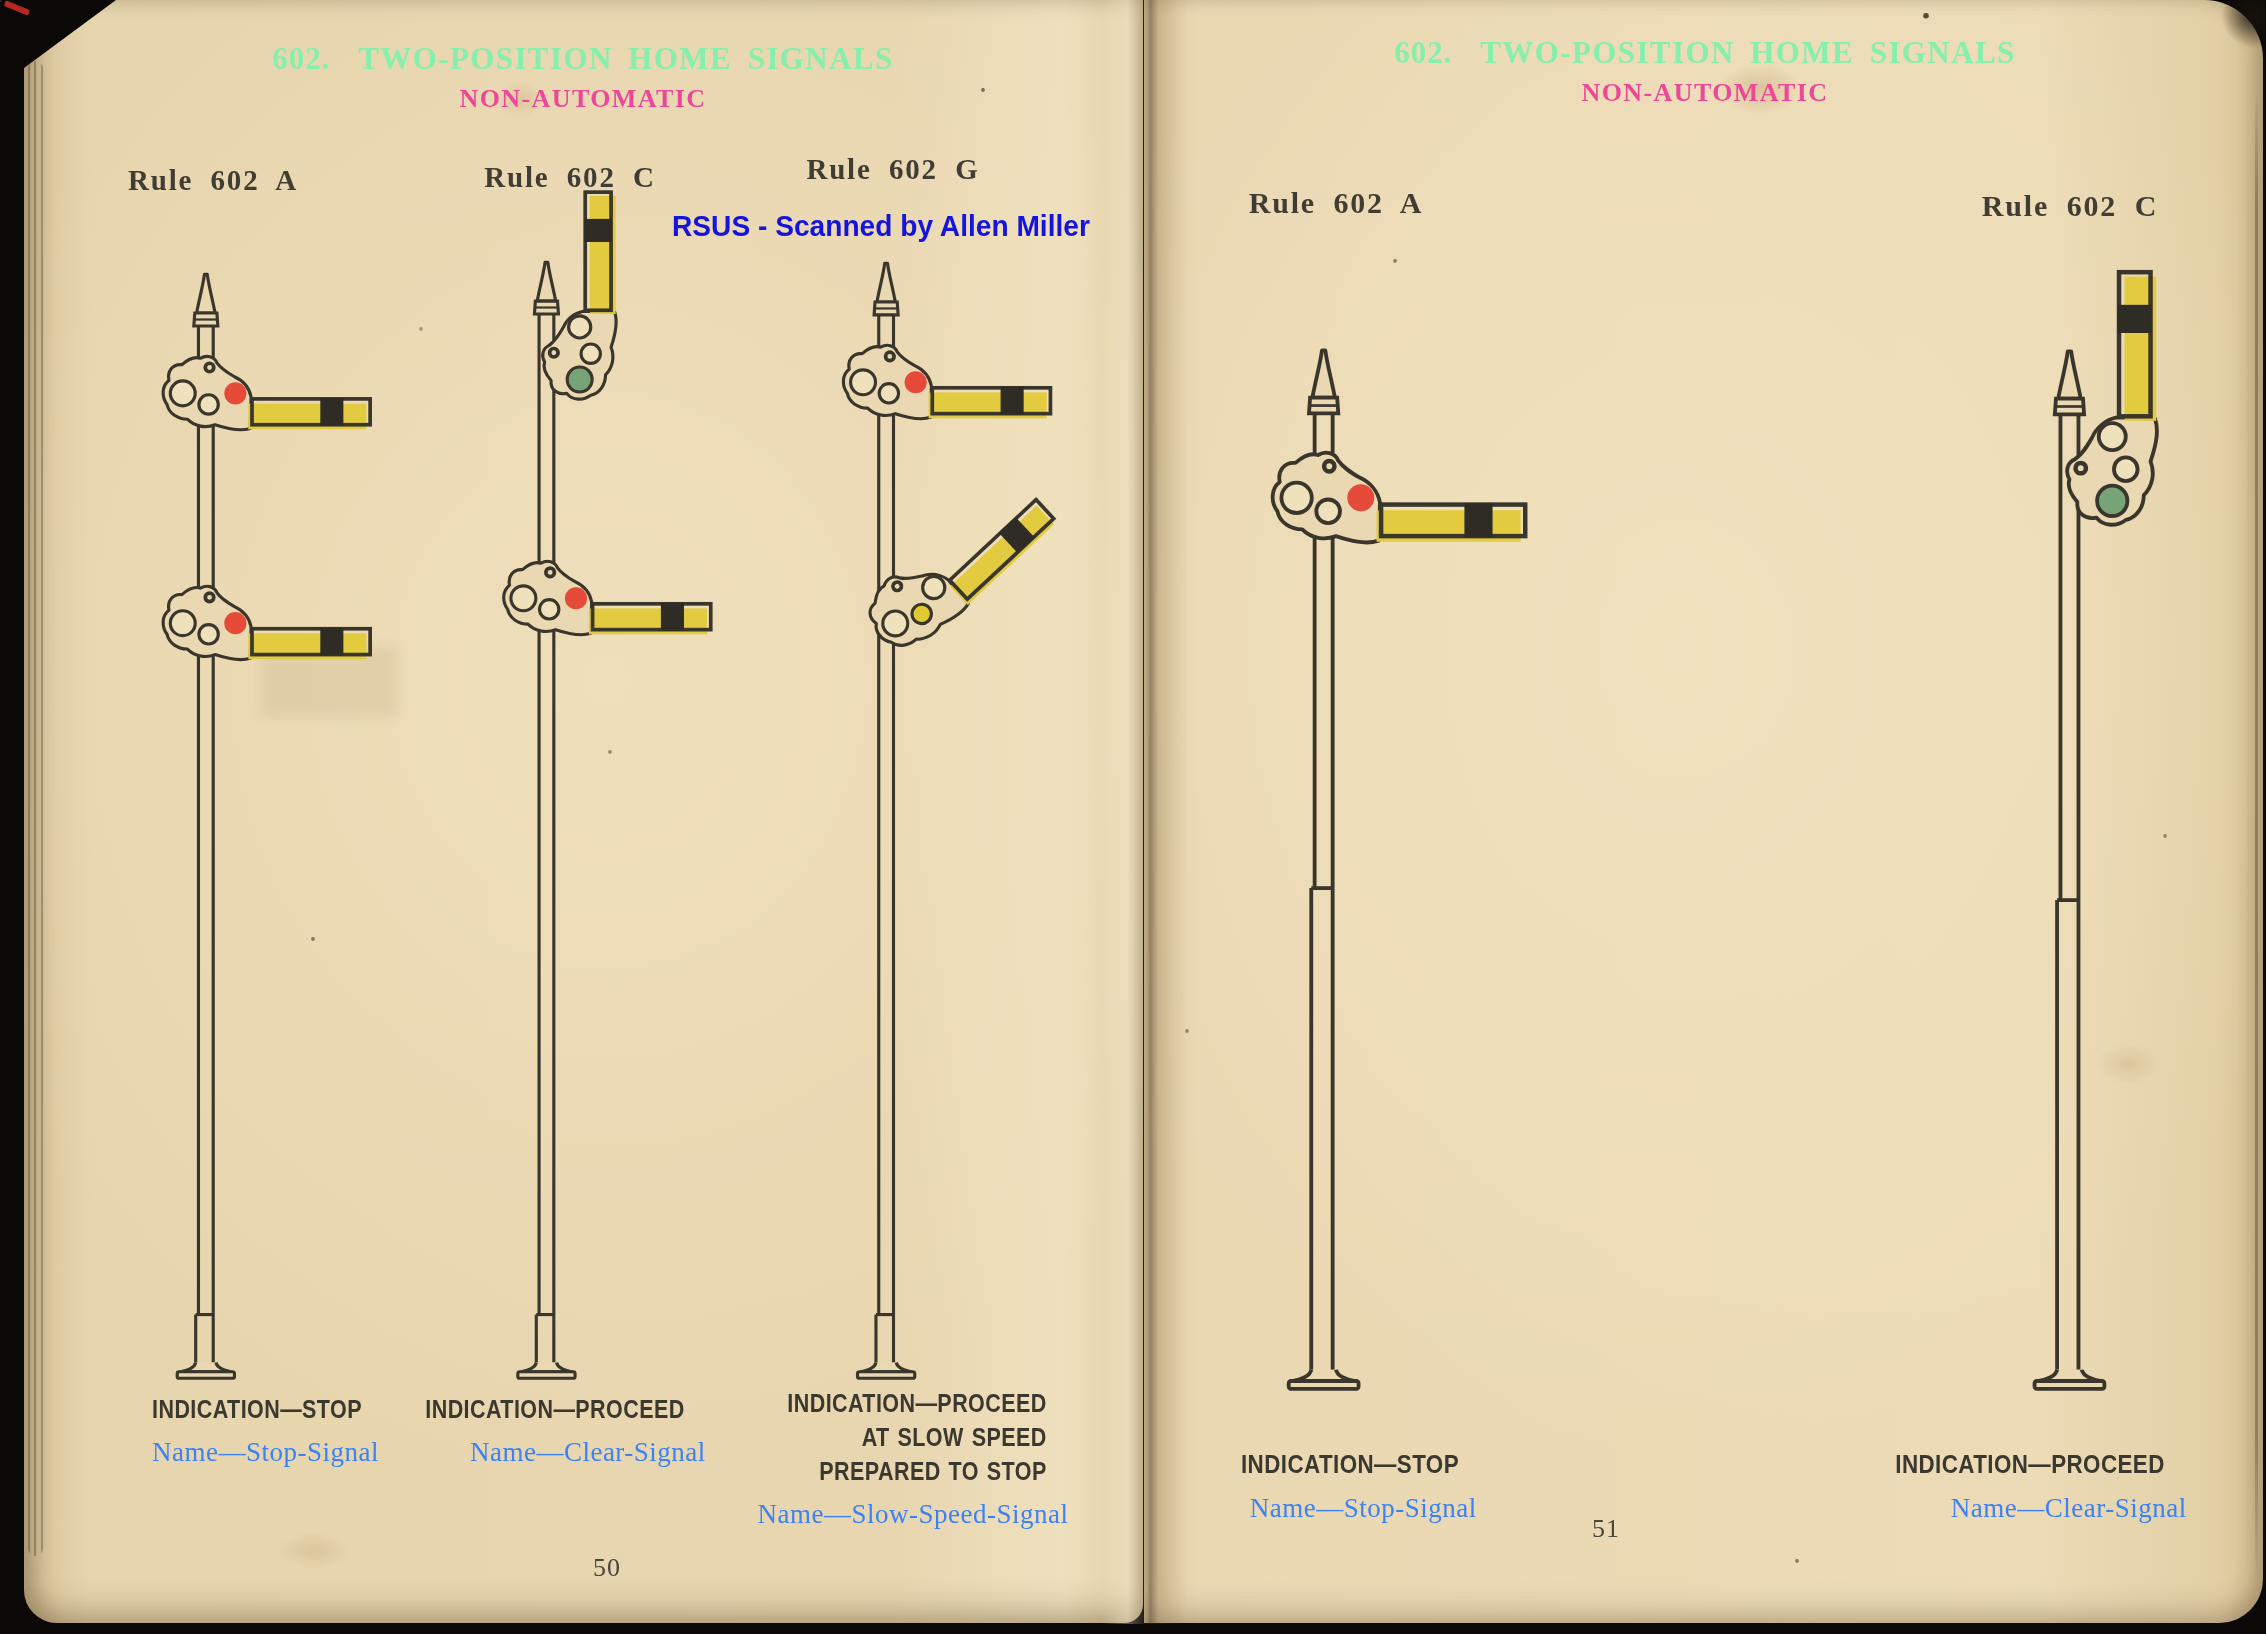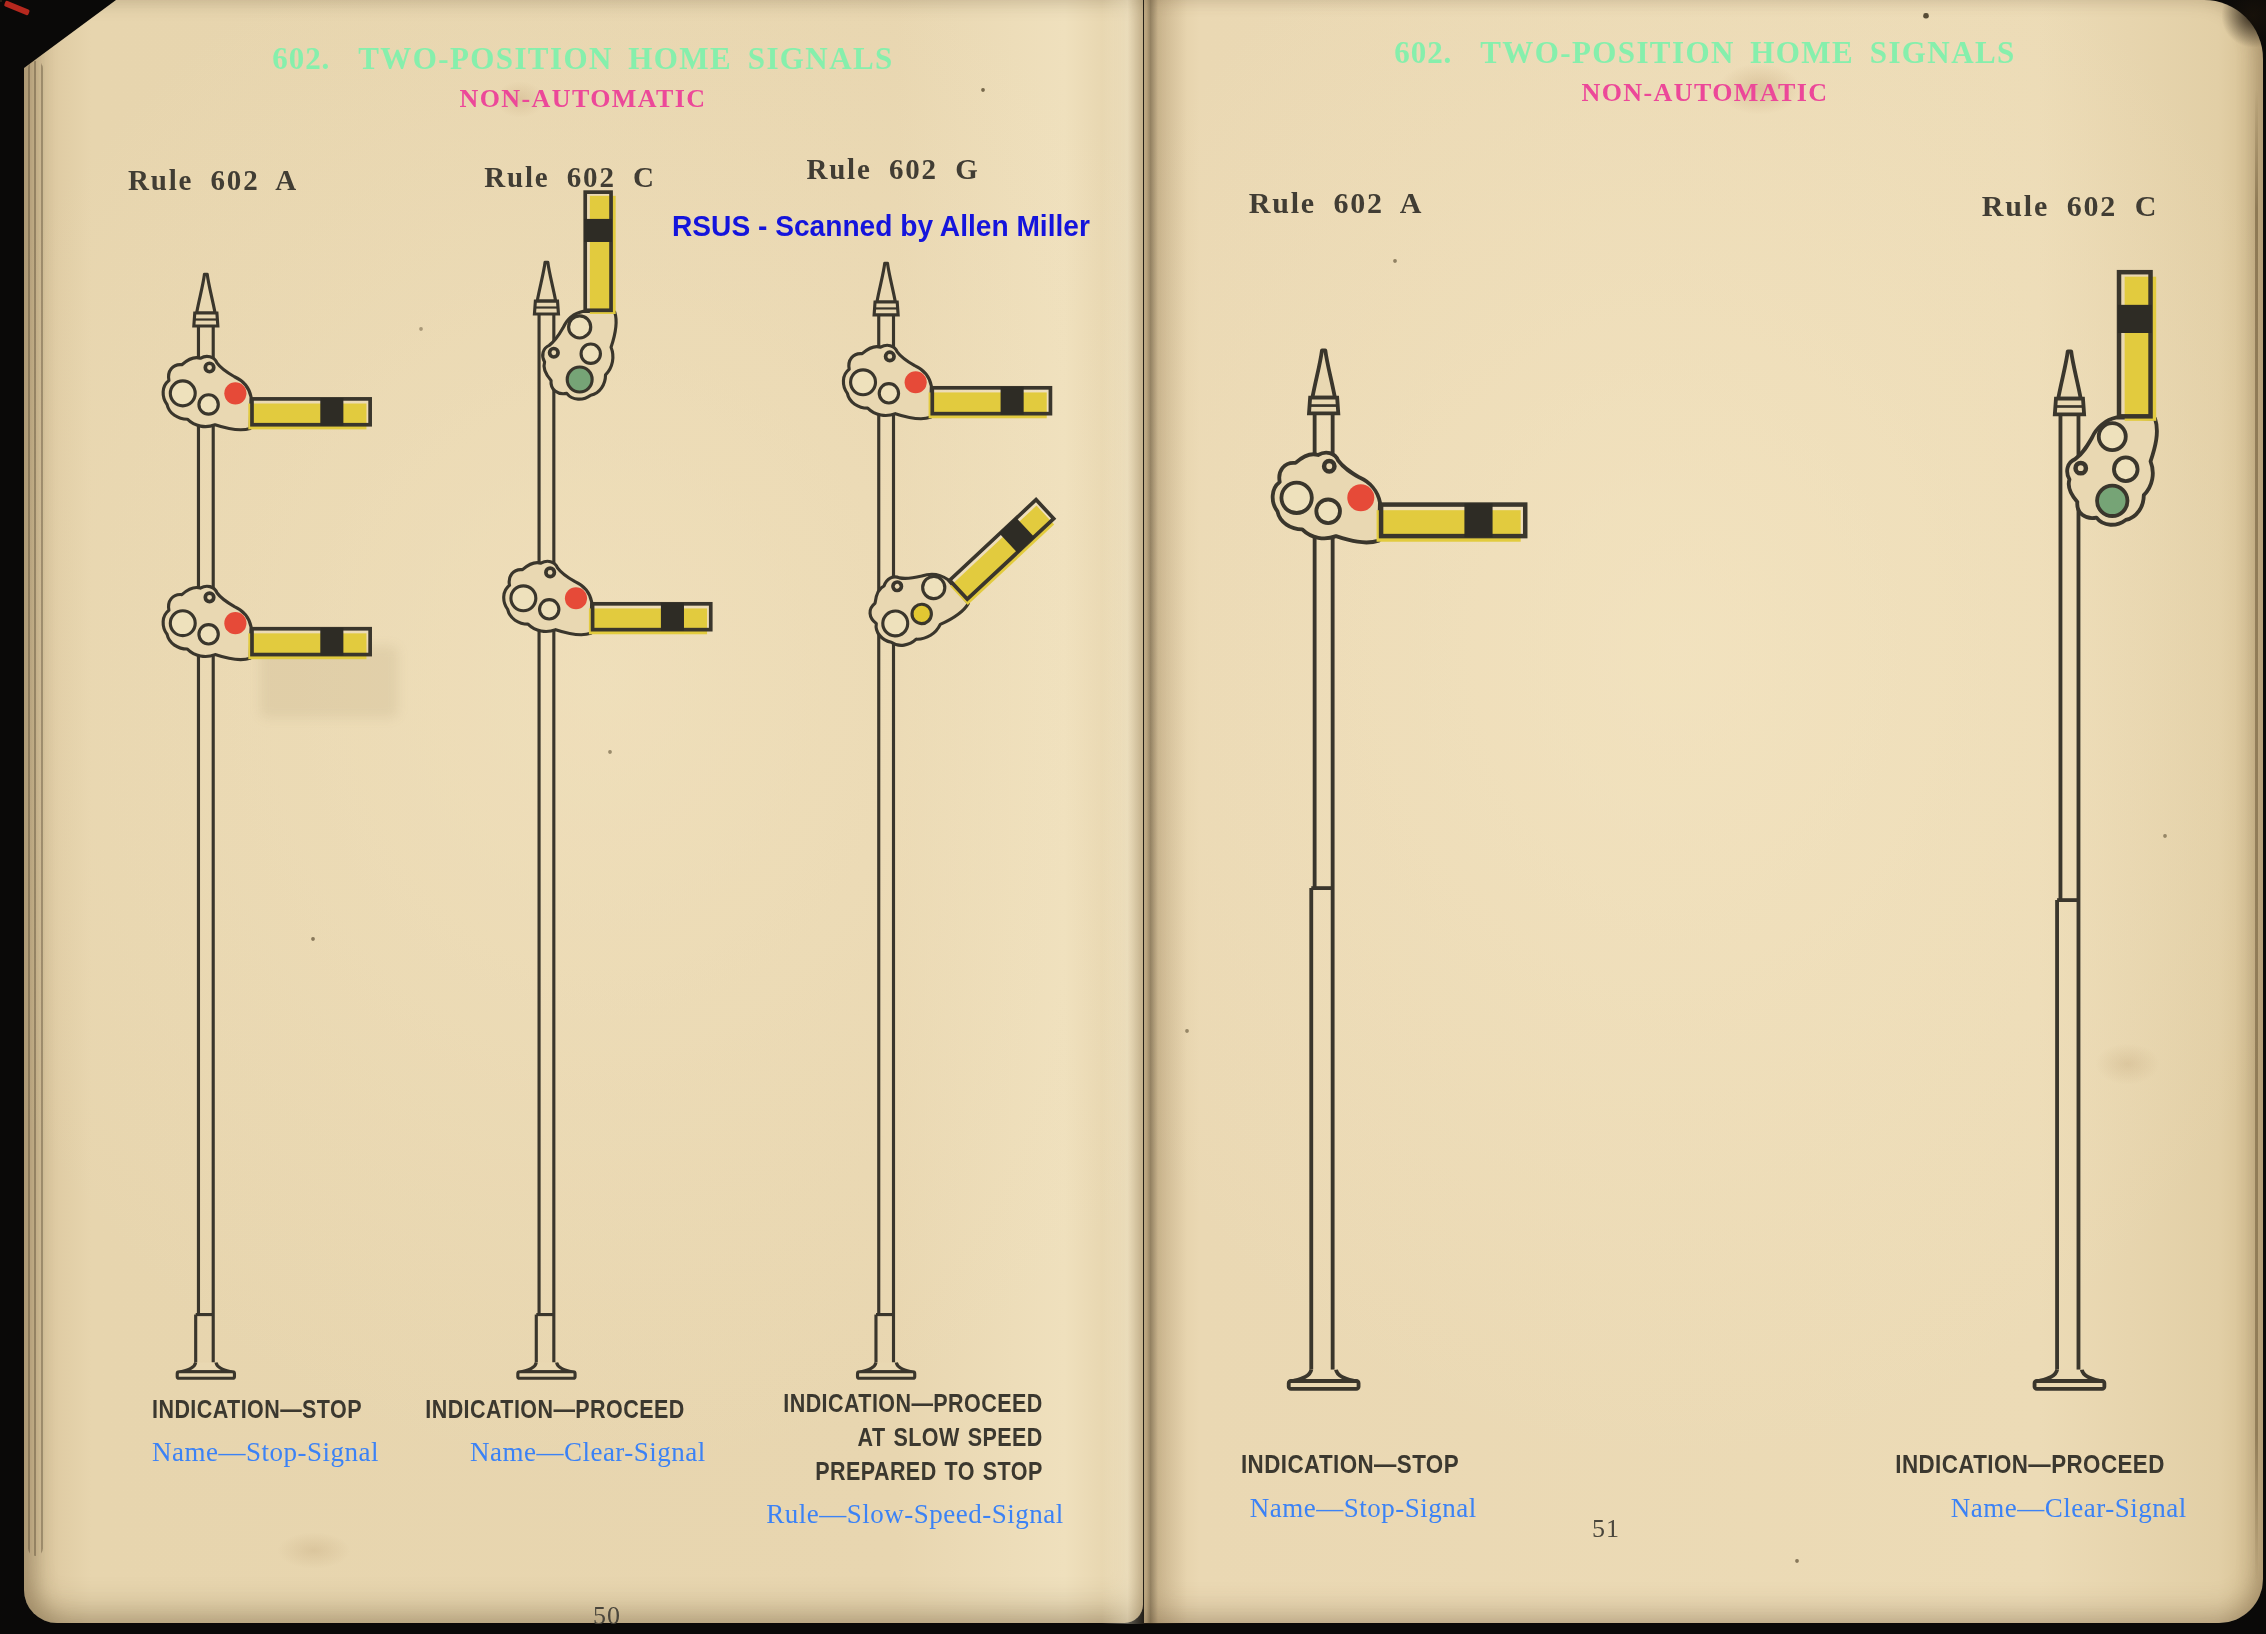--- a/index.html
+++ b/index.html
@@ -288,24 +288,24 @@
   <div class="nm">Name—Stop-Signal</div>
 </div>
 <div class="caption" style="left:555px;top:1392px;">
   <div class="ind">INDICATION—PROCEED</div>
   <div class="nm">Name—Clear-Signal</div>
 </div>
 <div class="caption" style="left:913px;top:1386px;">
   <div class="ind">INDICATION—PROCEED</div>
   <div class="ind">AT SLOW SPEED</div>
   <div class="ind">PREPARED TO STOP</div>
-  <div class="nm">Rule—Slow-Speed-Signal</div>
-</div>
-
-<div class="page-num" style="left:607px;top:1601px;">50</div>
+  <div class="nm">Name—Slow-Speed-Signal</div>
+</div>
+
+<div class="page-num" style="left:607px;top:1553px;">50</div>
 
 <div class="title-block" style="left:1705px;top:35px;">
   <div class="t1"><span class="tnum">602.</span><span>TWO-POSITION HOME SIGNALS</span></div>
   <div class="t2">NON-AUTOMATIC</div>
 </div>
 
 <div class="rule-label rp" style="left:1336px;top:186px;">Rule 602 A</div>
 <div class="rule-label rp" style="left:2070px;top:189px;">Rule 602 C</div>
 
 <div class="caption rp" style="left:1350px;top:1447px;">

